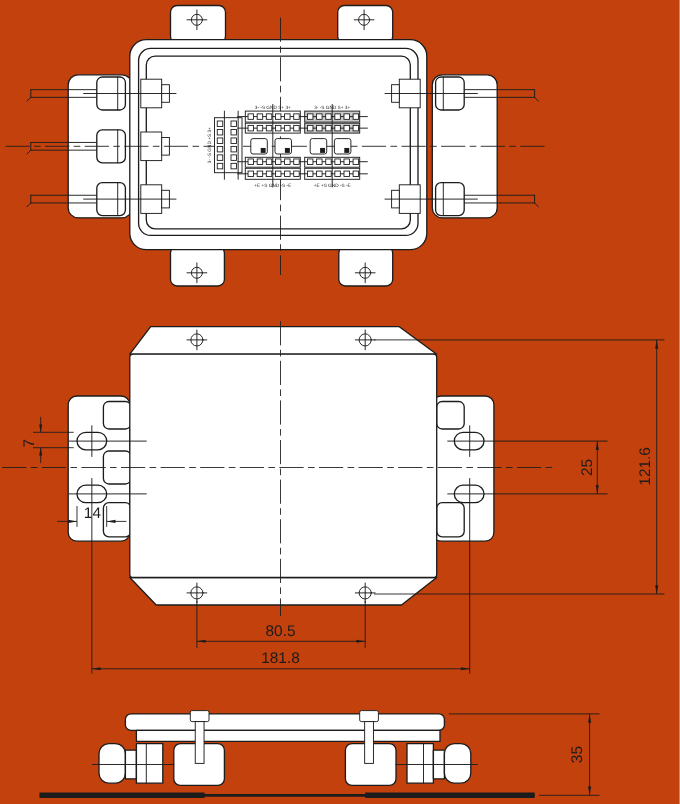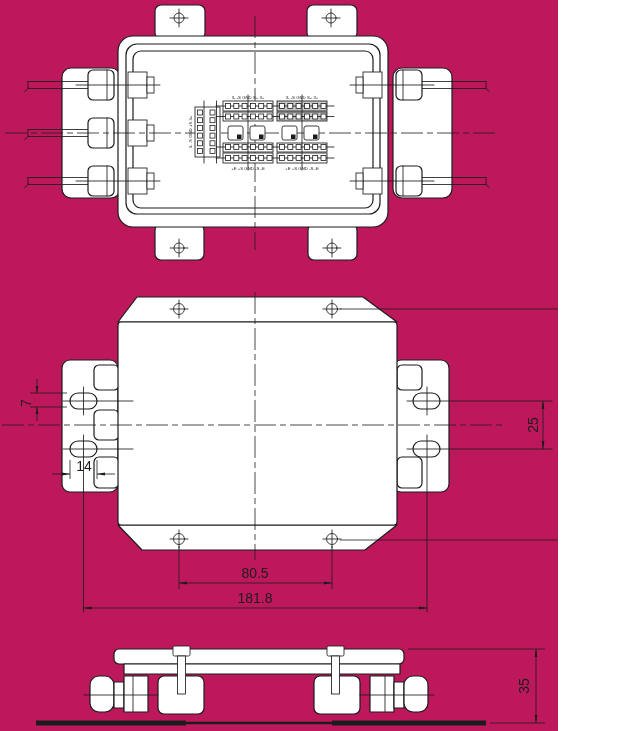--- a/index.html
+++ b/index.html
@@ -1,16 +1,16 @@
 <!DOCTYPE html>
 <html><head>
 <meta charset="utf-8">
 <style>
   html,body{margin:0;padding:0;background:#ffffff;}
-  .stage{position:relative;width:558px;height:731px;background:#be185d;overflow:hidden;}
+  .stage{position:relative;width:618px;height:731px;background:#c2410c;overflow:hidden;}
   svg{position:absolute;left:0;top:0;}
   .lnf  {fill:#ffffff;stroke:#1c1c1c;stroke-width:1.2;stroke-linejoin:round;}
   .thin {fill:none;stroke:#1c1c1c;stroke-width:0.85;stroke-linecap:round;}
   .thinf{fill:#ffffff;stroke:#1c1c1c;stroke-width:0.85;}
   .grayf{fill:#c9c9c9;stroke:#1c1c1c;stroke-width:0.85;}
   .cl   {fill:none;stroke:#1c1c1c;stroke-width:0.8;stroke-dasharray:22 4 6 4;}
   .dim  {fill:none;stroke:#1c1c1c;stroke-width:0.8;}
   .arr  {fill:#1c1c1c;stroke:none;}
   .sq   {fill:#ffffff;stroke:#1c1c1c;stroke-width:0.8;}
   .blk  {fill:#1c1c1c;stroke:none;}

